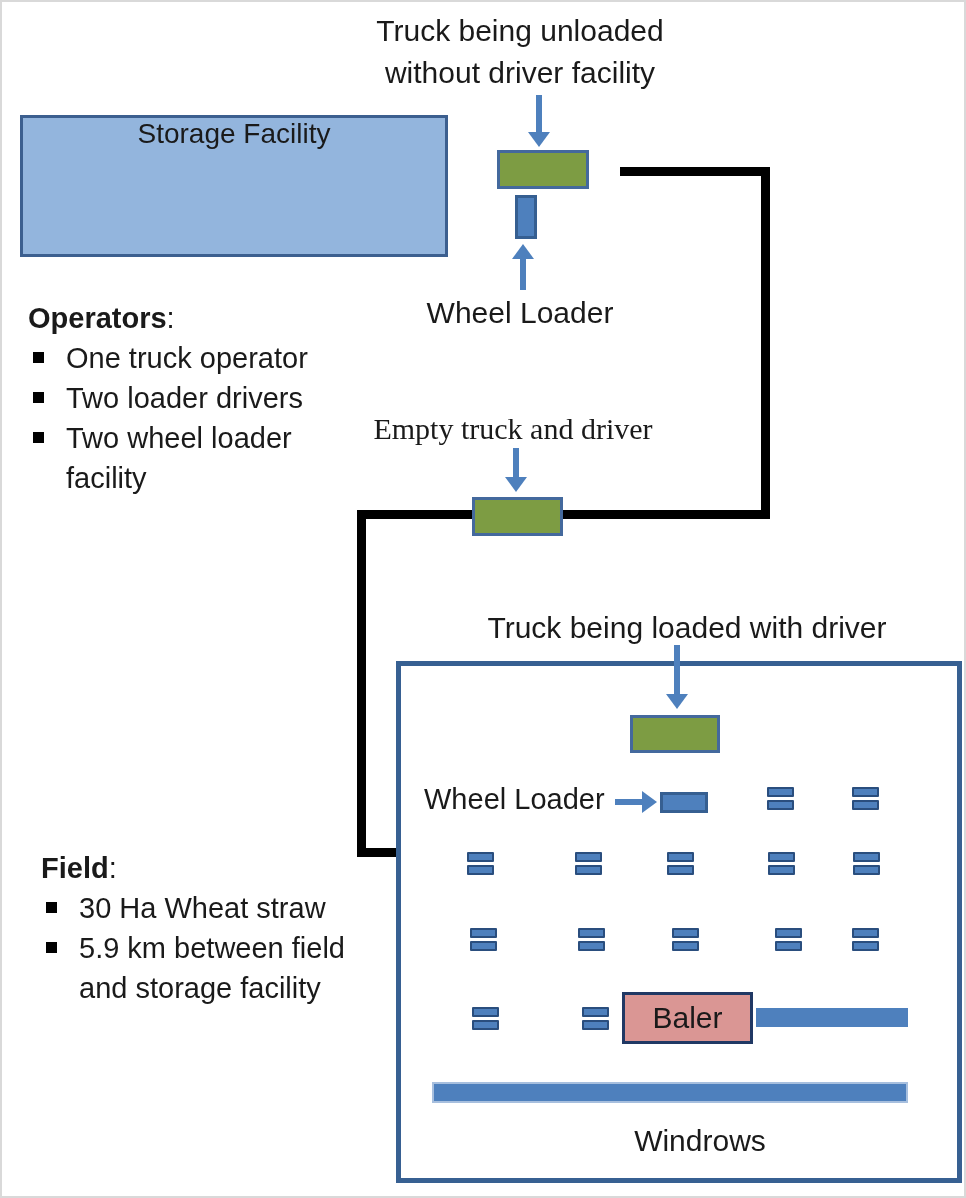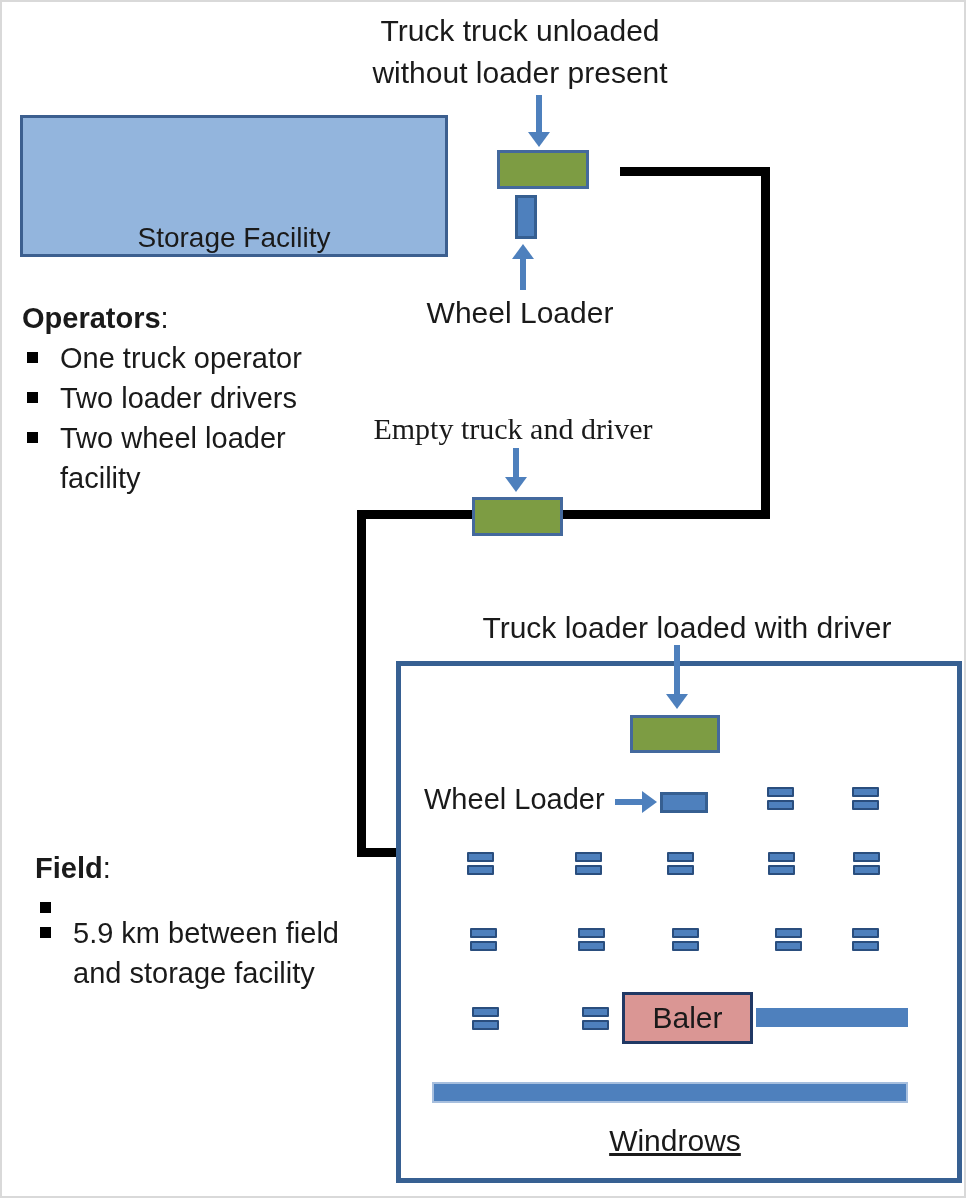--- a/index.html
+++ b/index.html
@@ -8,21 +8,21 @@
     font-family:"Liberation Sans",sans-serif;color:#1a1a1a;overflow:hidden;
     outline:2px solid #d9d9d9;outline-offset:-2px;
   }
   .abs{position:absolute;}
   
   .route{position:absolute;background:var(--route-color);z-index:1;}
   
   .storage{
     position:absolute;left:20px;top:115px;width:428px;height:142px;box-sizing:border-box;
     background:var(--storage-fill);border:3px solid var(--storage-border);
-    display:flex;align-items:flex-end;justify-content:center;z-index:2;
+    display:flex;align-items:flex-start;justify-content:center;z-index:2;
     font-size:28px;
   }
   .field-box{
     position:absolute;left:396px;top:661px;width:566px;height:522px;box-sizing:border-box;
     border:5px solid var(--field-border);background:transparent;z-index:1;
   }
   .truck{
     position:absolute;box-sizing:border-box;z-index:2;
     background:var(--truck-fill);border:3px solid var(--truck-border);
   }
@@ -58,23 +58,23 @@
     border-right:11px solid transparent;border-bottom:15px solid var(--arrow-color);}
   .head-right{position:absolute;width:0;height:0;border-top:11px solid transparent;
     border-bottom:11px solid transparent;border-left:15px solid var(--arrow-color);}
   
   .lbl{position:absolute;z-index:4;font-size:30px;line-height:42px;text-align:center;}
   .lbl-top{left:355px;top:10px;width:330px;}
   .lbl-wheel-top{left:420px;top:292px;width:200px;}
   .lbl-empty{left:343px;top:408px;width:340px;font-family:Liberation Serif, serif;}
   .lbl-loaded{left:477px;top:607px;width:420px;}
   .lbl-wheel-field{left:424px;top:784px;width:190px;font-size:29px;line-height:30px;text-align:left;}
-  .lbl-windrows{left:545px;top:1120px;width:260px;text-decoration:underline;}
-  
-  .tblock{position:absolute;z-index:4;font-size:29px;line-height:40px;}
+  .lbl-windrows{left:570px;top:1120px;width:260px;}
+  
+  .tblock{position:absolute;z-index:4;font-size:29px;line-height:40px;margin-left:6px;}
   .tblock .heading{font-weight:700;}
   .tlist{list-style:none;margin:0;padding:0;}
   .tlist li{display:flex;align-items:flex-start;}
   .bullet{flex:0 0 auto;width:11px;height:11px;background:#000;margin:14px 0 0 5px;}
   .li-text{margin-left:22px;display:block;}
   .operators-block{left:22px;top:298px;}
   .operators-block .li-text{width:262px;}
   .field-block{left:35px;top:848px;}
   .field-block .li-text{width:298px;}
 </style>
@@ -181,26 +181,26 @@
   <div class="arrow">
     <div class="stem" style="left:674px;top:645px;width:6px;height:52px;"></div>
     <div class="head-down" style="left:666px;top:694px;"></div>
   </div>
   <div class="arrow">
     <div class="stem" style="left:615px;top:799px;width:30px;height:6px;"></div>
     <div class="head-right" style="left:642px;top:791px;"></div>
   </div>
 
   <div class="lbl lbl-top">
-    <span>Truck truck unloaded</span><br>
-    <span>without loader present</span>
+    <span>Truck being unloaded</span><br>
+    <span>without driver facility</span>
   </div>
   <div class="lbl lbl-wheel-top">Wheel Loader</div>
   <div class="lbl lbl-empty">Empty truck and driver</div>
-  <div class="lbl lbl-loaded">Truck loader loaded with driver</div>
+  <div class="lbl lbl-loaded">Truck being loaded with driver</div>
   <div class="lbl lbl-wheel-field">Wheel Loader</div>
   <div class="lbl lbl-windrows">Windrows</div>
 
   <div class="tblock operators-block abs">
     <div><span class="heading">Operators</span><span>:</span></div>
     <ul class="tlist">
       <li>
           <span class="bullet"></span>
           <span class="li-text">One truck operator</span>
         </li>
@@ -213,20 +213,21 @@
           <span class="li-text">Two wheel loader facility</span>
         </li>
     </ul>
   </div>
 
   <div class="tblock field-block abs">
     <div><span class="heading">Field</span><span>:</span></div>
     <ul class="tlist">
       <li>
           <span class="bullet"></span>
+          <span class="li-text">30 Ha Wheat straw</span>
         </li>
       <li>
           <span class="bullet"></span>
           <span class="li-text">5.9 km between field and storage facility</span>
         </li>
     </ul>
   </div>
 
 </div>
 

